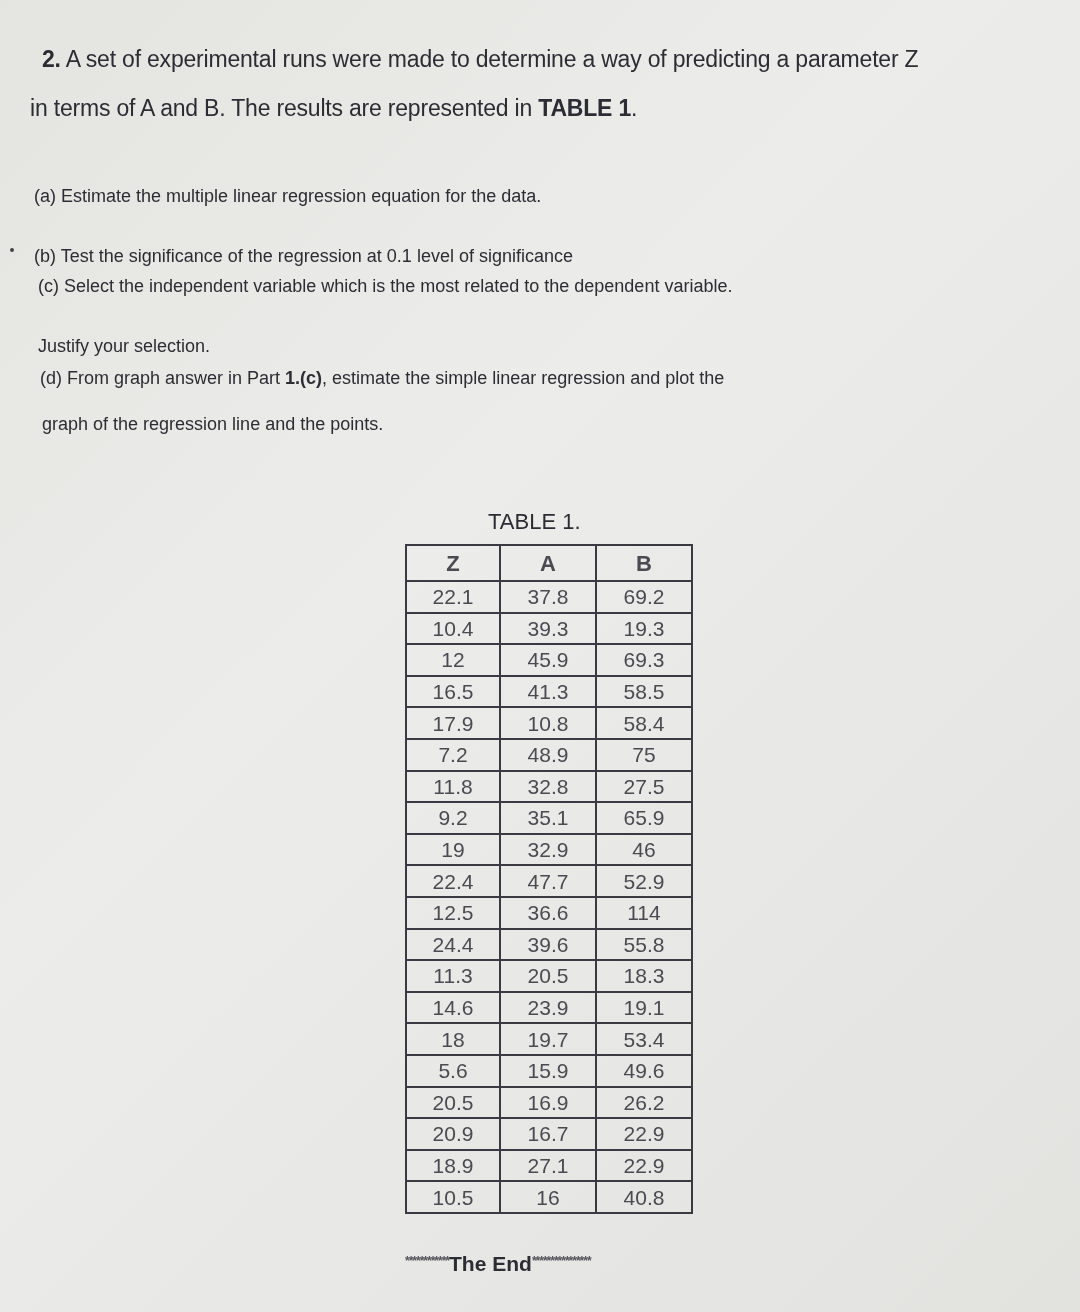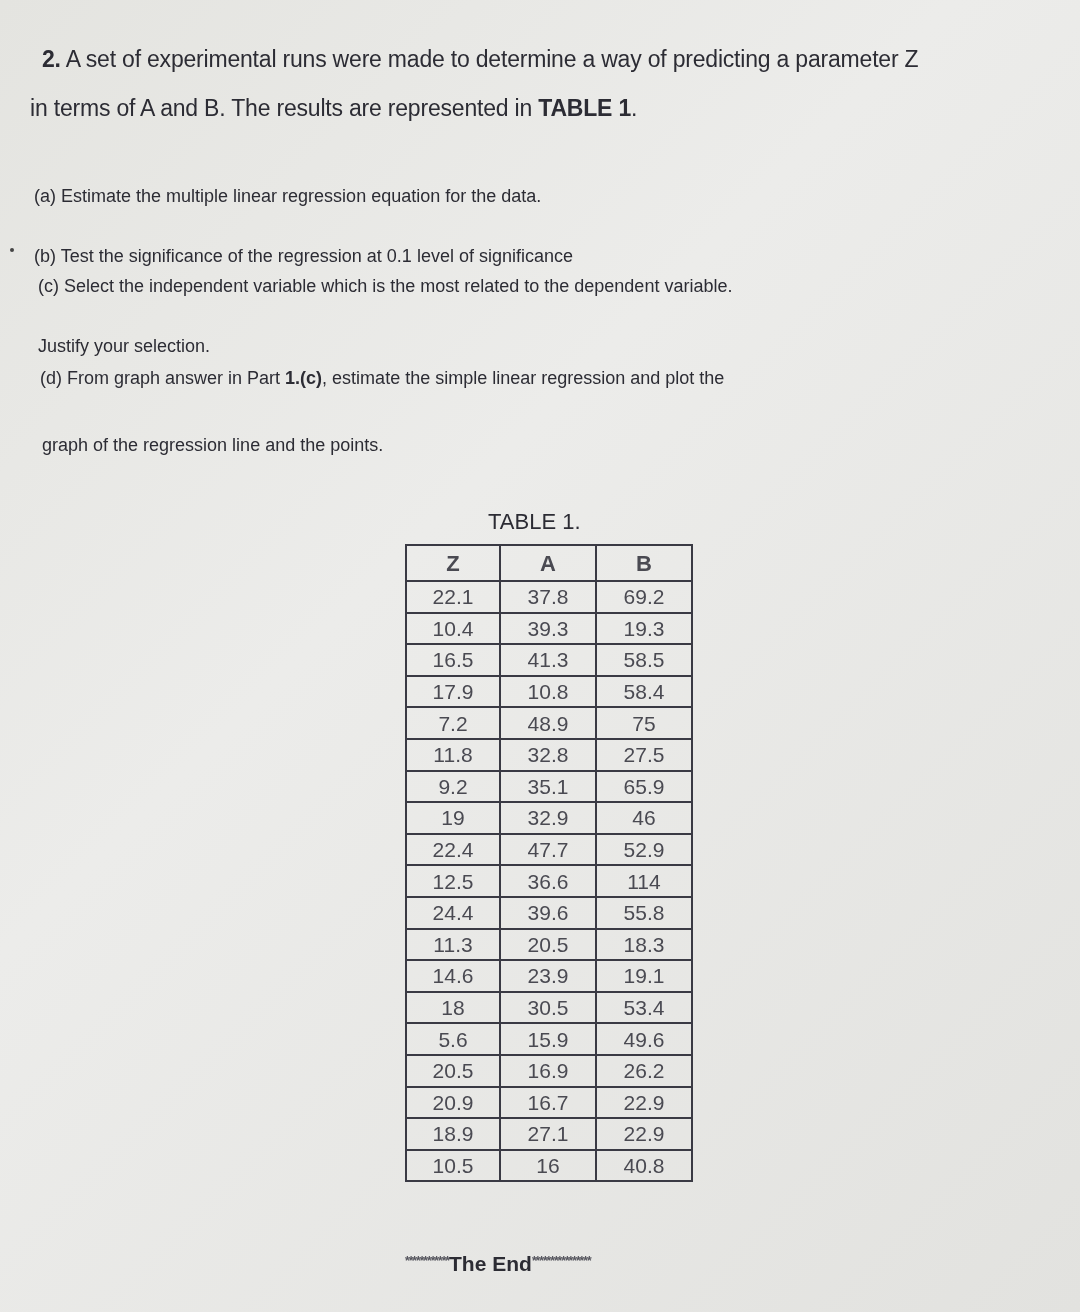--- a/index.html
+++ b/index.html
@@ -45,21 +45,21 @@
 
 <div class="bullet-dot"></div>
 
 <div class="part" style="left:34px; top:186px;">(a) Estimate the multiple linear regression equation for the data.</div>
 <div class="part" style="left:34px; top:246px;">(b) Test the significance of the regression at 0.1 level of significance</div>
 <div class="part" style="left:38px; top:276px;">(c) Select the independent variable which is the most related to the dependent variable.</div>
 <div class="part" style="left:38px; top:326px;margin-top:10px;">Justify your selection.</div>
 <div class="part" style="left:40px; top:368px;">
   <span>(d) From graph answer in Part </span><span class="bold">1.(c)</span><span>, estimate the simple linear regression and plot the</span>
 </div>
-<div class="part" style="left:42px; top:414px;margin-top:21px;">graph of the regression line and the points.</div>
+<div class="part" style="left:42px; top:414px;">graph of the regression line and the points.</div>
 
 <div class="table-title">TABLE 1.</div>
 
 <table class="data">
   <thead>
     <tr>
       <th class="cz">Z</th>
       <th class="ca">A</th>
       <th class="cb">B</th>
     </tr>
@@ -67,20 +67,25 @@
   <tbody id="tbody">
       <tr>
         <td class="cz">22.1</td>
         <td class="ca">37.8</td>
         <td class="cb">69.2</td>
       </tr>
       <tr>
         <td class="cz">10.4</td>
         <td class="ca">39.3</td>
         <td class="cb">19.3</td>
+      </tr>
+      <tr>
+        <td class="cz">12</td>
+        <td class="ca">45.9</td>
+        <td class="cb">69.3</td>
       </tr>
       <tr>
         <td class="cz">16.5</td>
         <td class="ca">41.3</td>
         <td class="cb">58.5</td>
       </tr>
       <tr>
         <td class="cz">17.9</td>
         <td class="ca">10.8</td>
         <td class="cb">58.4</td>
@@ -125,21 +130,21 @@
         <td class="ca">20.5</td>
         <td class="cb">18.3</td>
       </tr>
       <tr>
         <td class="cz">14.6</td>
         <td class="ca">23.9</td>
         <td class="cb">19.1</td>
       </tr>
       <tr>
         <td class="cz">18</td>
-        <td class="ca">30.5</td>
+        <td class="ca">19.7</td>
         <td class="cb">53.4</td>
       </tr>
       <tr>
         <td class="cz">5.6</td>
         <td class="ca">15.9</td>
         <td class="cb">49.6</td>
       </tr>
       <tr>
         <td class="cz">20.5</td>
         <td class="ca">16.9</td>

